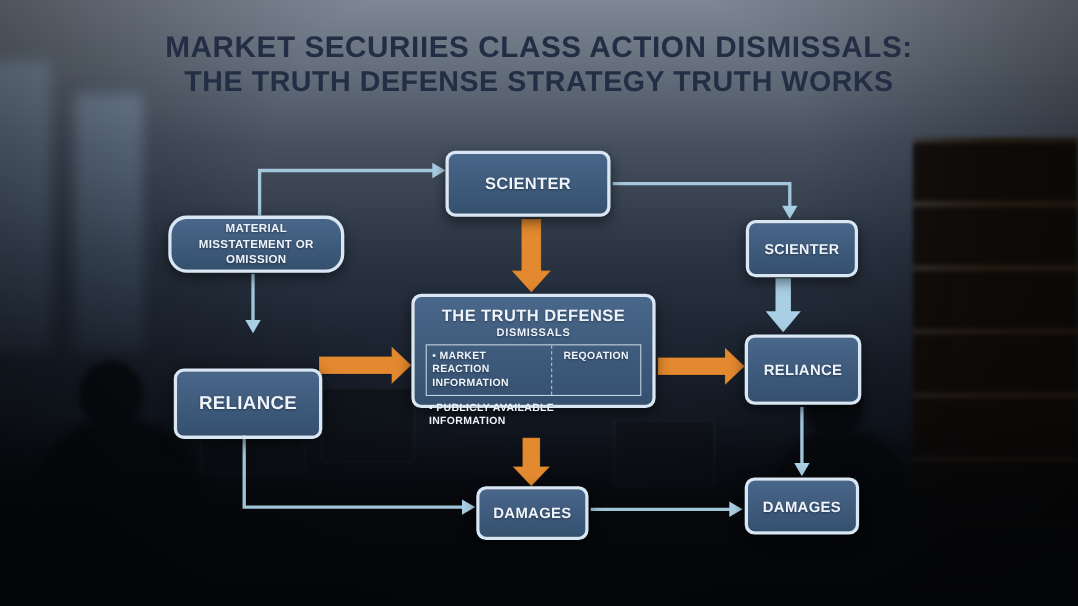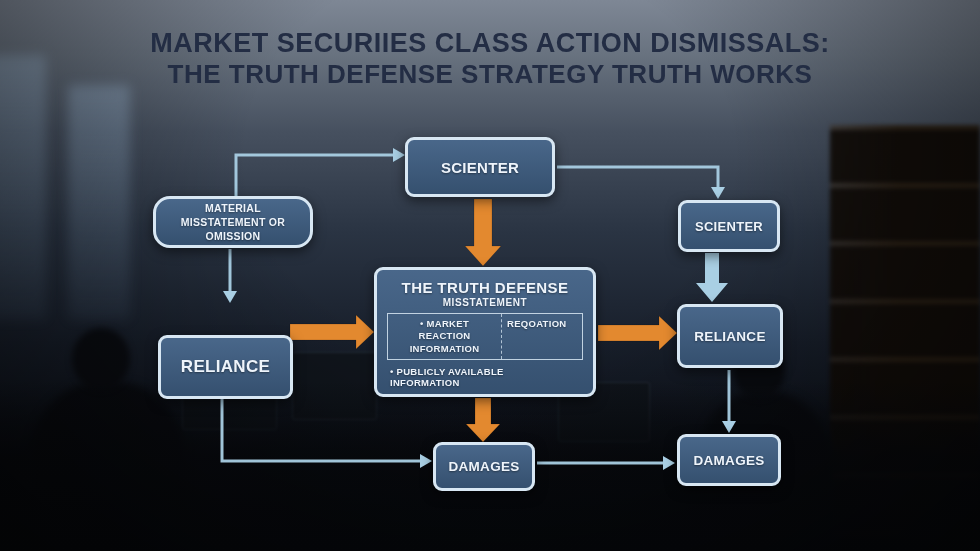--- a/index.html
+++ b/index.html
@@ -51,29 +51,29 @@
     box-shadow:0 4px 12px rgba(0,0,0,.5); text-shadow:0 1px 2px rgba(0,0,0,.4);
     letter-spacing:.3px; padding:3px; }
   .n-scienter-top  { left:405px; top:137px; width:150px; height:60px; font-size:15px; }
   .n-material      { left:153px; top:196px; width:160px; height:52px; font-size:10.5px; line-height:1.35; padding:3px 10px;border-radius:17px; }
   .n-scienter-right{ left:678px; top:200px; width:102px; height:52px; font-size:13px; }
   .n-reliance      { left:158px; top:305px; width:135px; height:64px; font-size:17px;margin-top:30px; }
   .n-causation     { left:677px; top:304px; width:106px; height:64px; font-size:13.5px; }
   .n-damages-c     { left:433px; top:442px; width:102px; height:49px; font-size:13.5px; }
   .n-damages-r     { left:677px; top:434px; width:104px; height:52px; font-size:13.5px; }
 
-  .n-truth { left:374px; top:267px; width:222px; height:130px;
+  .n-truth { left:374px; top:267px; width:222px; height:104px;
     display:block; text-align:center; padding:0; }
   .truth-title { font-size:15px; font-weight:800; margin-top:9px; letter-spacing:.4px; }
   .truth-sub   { font-size:10px; font-weight:600; margin-top:1px; letter-spacing:.6px; }
   .truth-inner { margin:5px 10px 0 10px; border:1.5px solid rgba(216,231,243,.85);
     display:flex; align-items:stretch; text-align:left; min-height:42px; }
   .truth-cell { font-size:9.5px; font-weight:bold; line-height:1.3; padding:4px 5px; }
-  .cell-left  { flex:1.25;text-align:center; }
-  .cell-right { flex:0.85; border-left:1.5px dashed rgba(216,231,243,.75); }
+  .cell-left  { flex:1.25; }
+  .cell-right { flex:0.85; border-left:1.5px dashed rgba(216,231,243,.75);text-align:center; }
   .truth-bullet { font-size:9.5px; font-weight:bold; text-align:left; margin:6px 24px 0 13px; }
 
   
   .arrows { position:absolute; inset:0; z-index:5; }
   .a-orange { fill:var(--arrow-orange,#e3892f); stroke:rgba(0,0,0,.15); stroke-width:1; }
   .a-blue-fill { fill:var(--arrow-blue,#a9cfe4); }
   .a-blue-line { stroke:var(--arrow-blue,#a9cfe4); stroke-width:3; fill:none; opacity:.95; }
 </style>
 </head>
 <body>
@@ -146,21 +146,21 @@
   <div class="node n-scienter-top">SCIENTER</div>
 
   <div class="node n-material">MATERIAL MISSTATEMENT OR OMISSION</div>
 
   <div class="node n-scienter-right">SCIENTER</div>
 
   <div class="node n-reliance">RELIANCE</div>
 
   <div class="node n-truth">
     <div class="truth-title">THE TRUTH DEFENSE</div>
-    <div class="truth-sub">MISSTATEMENT</div>
+    <div class="truth-sub">DISMISSALS</div>
     <div class="truth-inner">
       <div class="truth-cell cell-left">• MARKET REACTION INFORMATION</div>
       <div class="truth-cell cell-right">REQOATION</div>
     </div>
     <div class="truth-bullet">• PUBLICLY AVAILABLE INFORMATION</div>
   </div>
 
   <div class="node n-causation">RELIANCE</div>
 
   <div class="node n-damages-c">DAMAGES</div>

